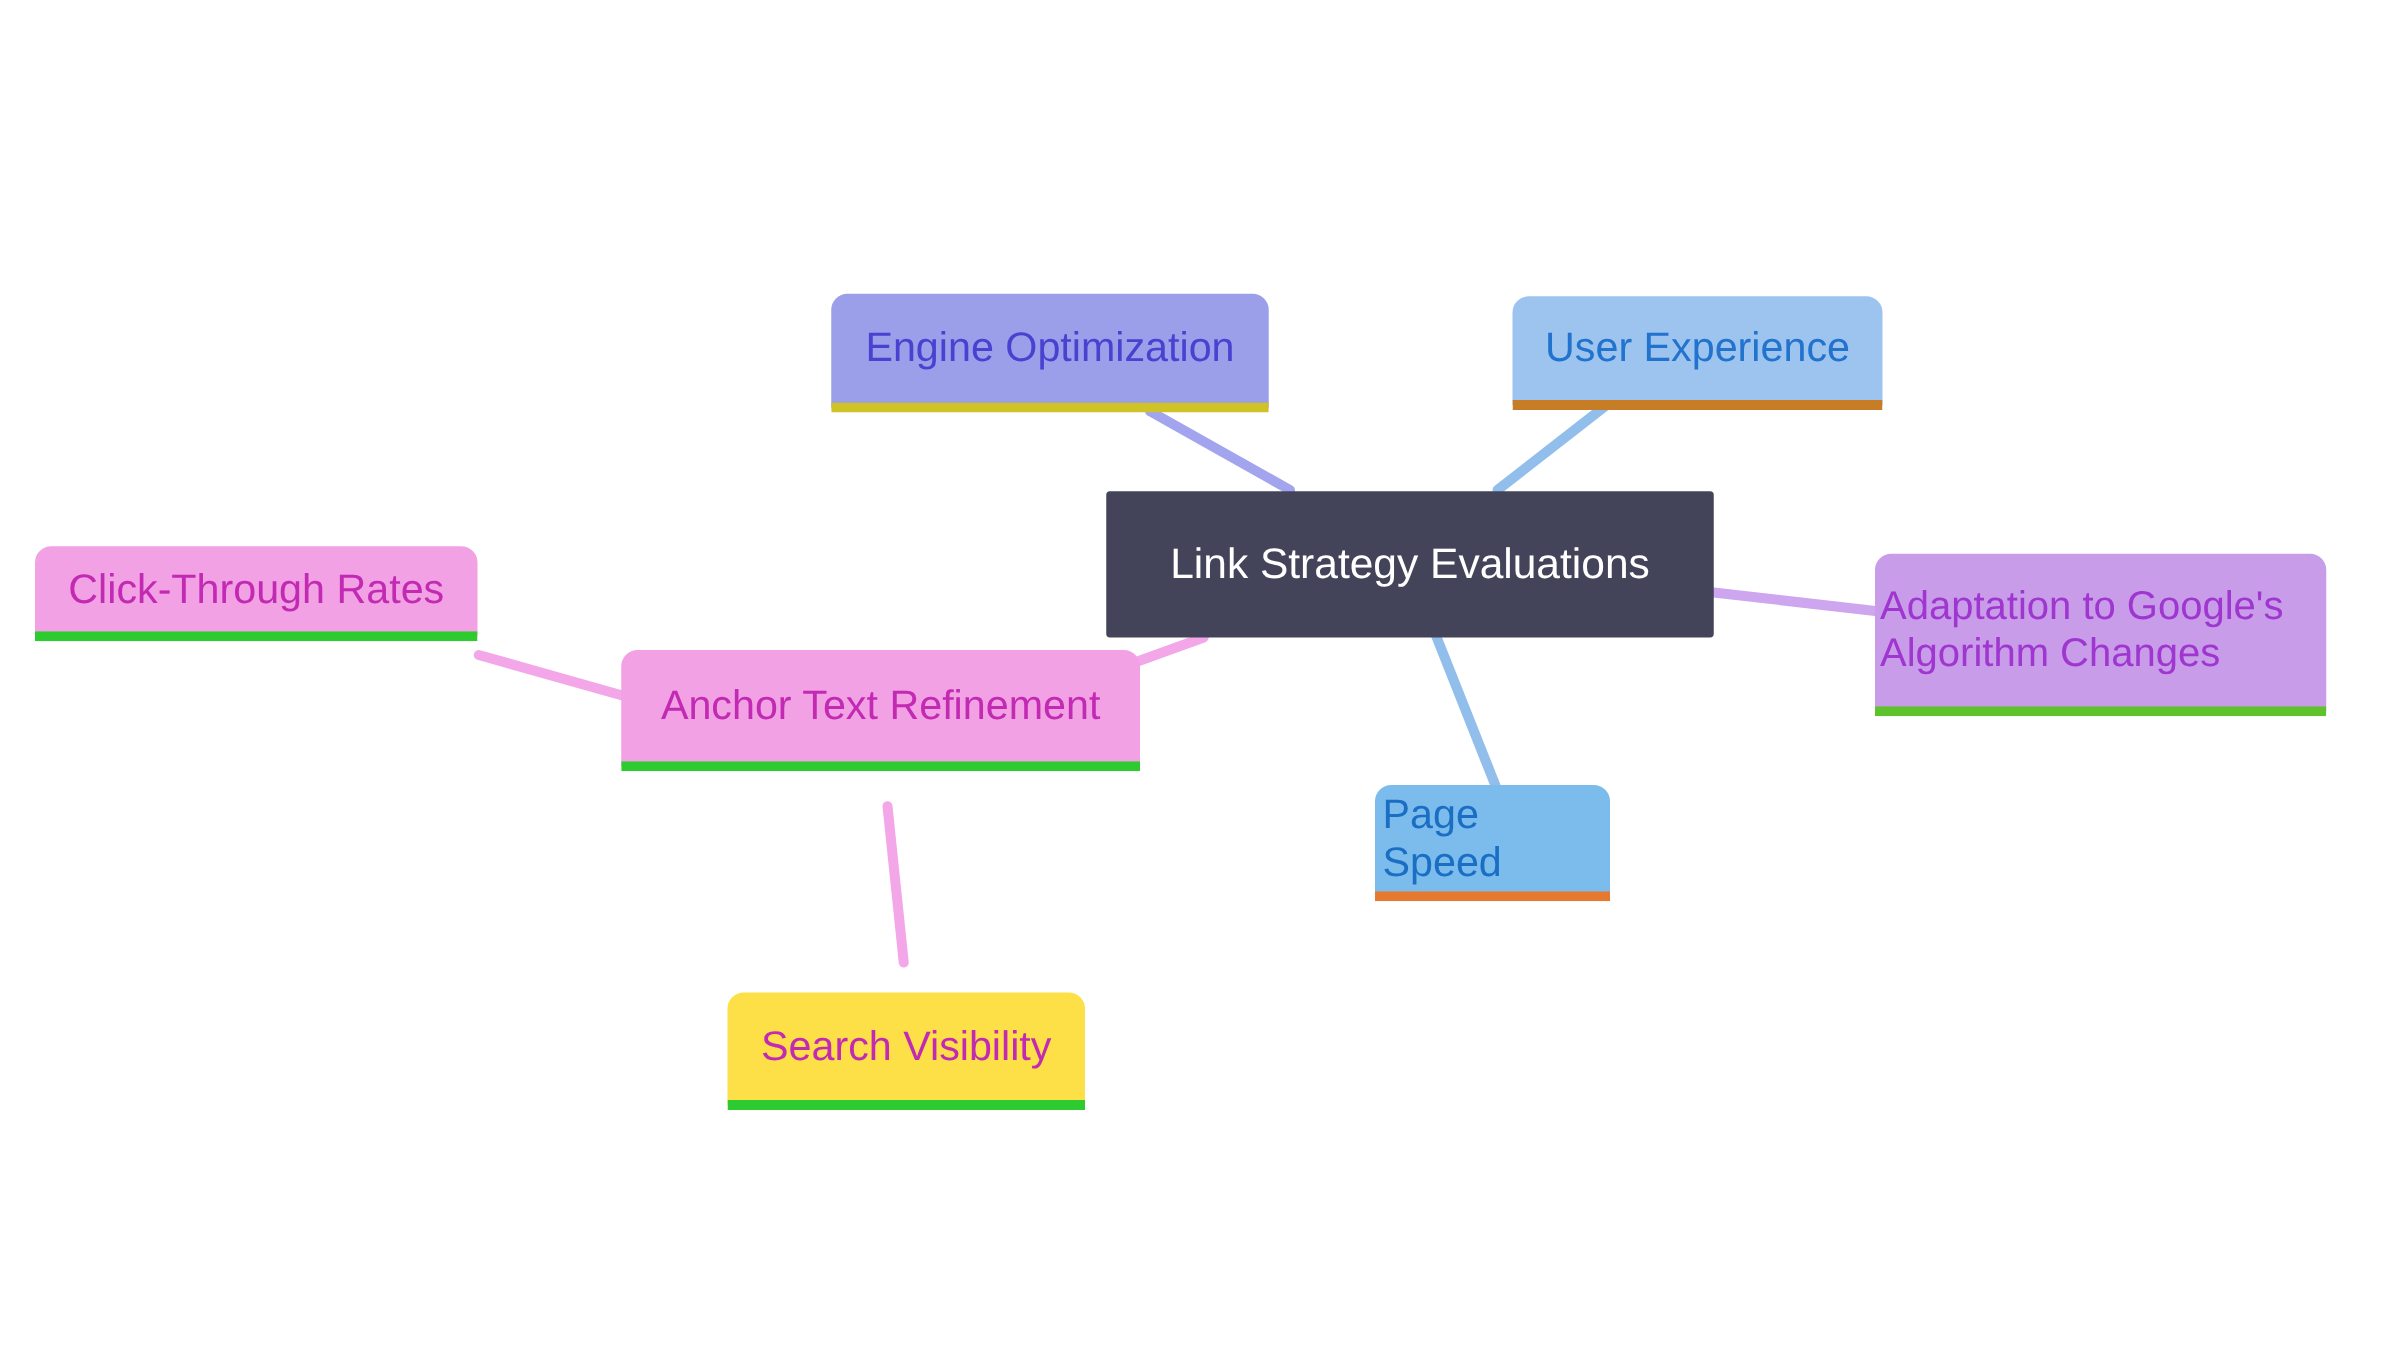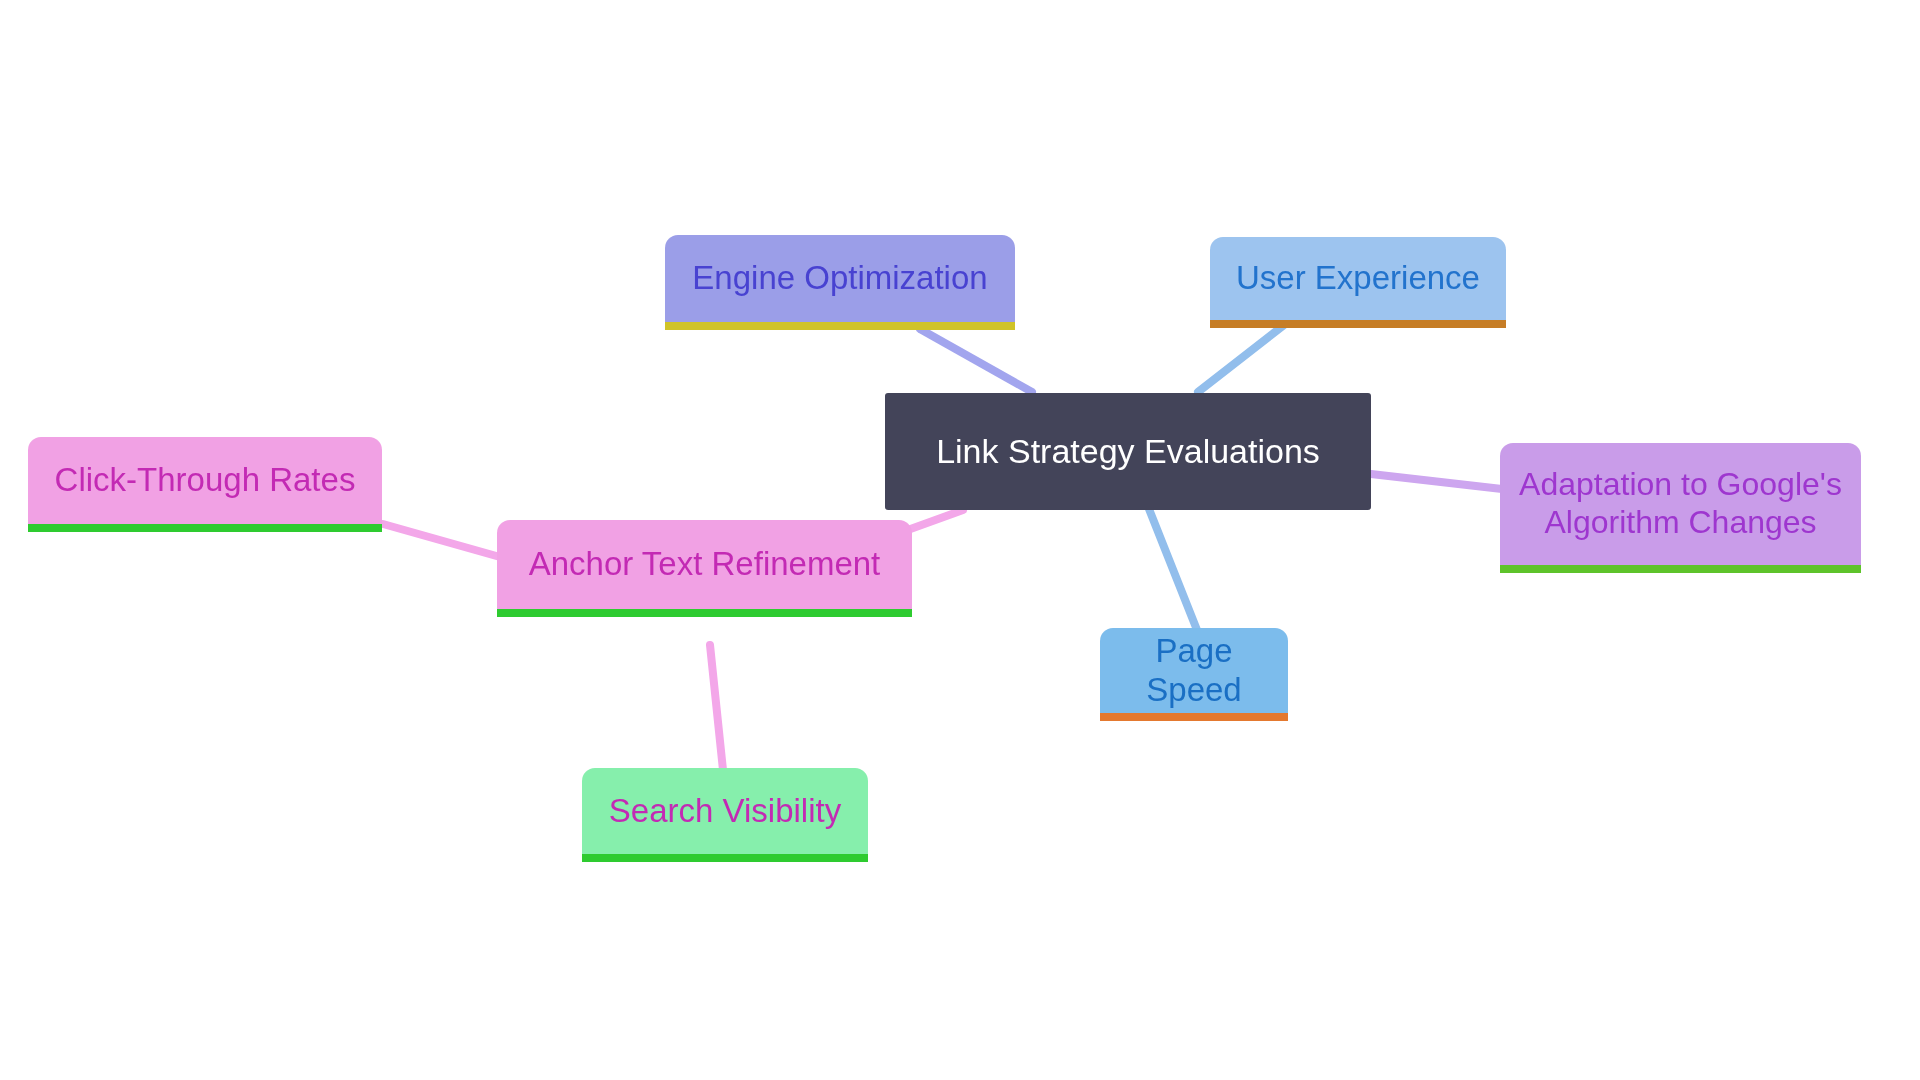--- a/index.html
+++ b/index.html
@@ -16,39 +16,38 @@
     left: 0; top: 0;
     width: 1920px; height: 1080px;
   }
   .edge { stroke-width: 8; stroke-linecap: round; fill: none; }
   .node {
     position: absolute;
     box-sizing: border-box;
     display: flex;
     align-items: center;
     justify-content: center;
-    text-align: center;
     font-size: 33px;
     line-height: 1.18;
     border-radius: 13px 13px 0 0;
     border-bottom: 8px solid transparent;
     padding: 0 6px;
   }
   .node-root {
     left: 885px; top: 393px; width: 486px; height: 117px;
     border-radius: 3px;
     border-bottom: none;
     font-size: 34px;
   }
   .node-engine     { left: 665px;  top: 235px; width: 350px; height: 95px; }
   .node-user       { left: 1210px; top: 220px; width: 296px; height: 91px; margin-top: 17px; }
   .node-adaptation { left: 1500px; top: 443px; width: 361px; height: 130px; font-size: 32px; padding: 0 4px; }
   .node-page       { left: 1100px; top: 628px; width: 188px; height: 93px; }
   .node-anchor     { left: 497px;  top: 520px; width: 415px; height: 97px; }
-  .node-ctr        { left: 28px;   top: 437px; width: 354px; height: 95px; }
+  .node-ctr        { left: 28px;   top: 437px; width: 354px; height: 76px; }
   .node-search     { left: 582px;  top: 768px; width: 286px; height: 94px; }
 </style>
 </head>
 <body>
 
 <div id="canvas">
 
   <svg id="edges" viewBox="0 0 1920 1080">
     <line class="edge" x1="920" y1="329" x2="1032" y2="392" stroke="#a2a5ee"></line>
     <line class="edge" x1="1302" y1="311" x2="1198" y2="392" stroke="#92beec"></line>
@@ -80,17 +79,17 @@
   </div>
 
   <div class="node node-anchor" style="background: rgb(241, 161, 228); color: rgb(195, 42, 180); border-bottom-color: rgb(46, 203, 48);">
     <span>Anchor Text Refinement</span>
   </div>
 
   <div class="node node-ctr" style="background: rgb(241, 161, 228); color: rgb(195, 42, 180); border-bottom-color: rgb(46, 203, 48);">
     <span>Click-Through Rates</span>
   </div>
 
-  <div class="node node-search" style="background: #86efac; color: rgb(195, 42, 180); border-bottom-color: rgb(46, 203, 48);">
+  <div class="node node-search" style="background: #fde047; color: rgb(195, 42, 180); border-bottom-color: rgb(46, 203, 48); margin-top: 26px;">
     <span>Search Visibility</span>
   </div>
 
 </div>
 
 </body></html>

